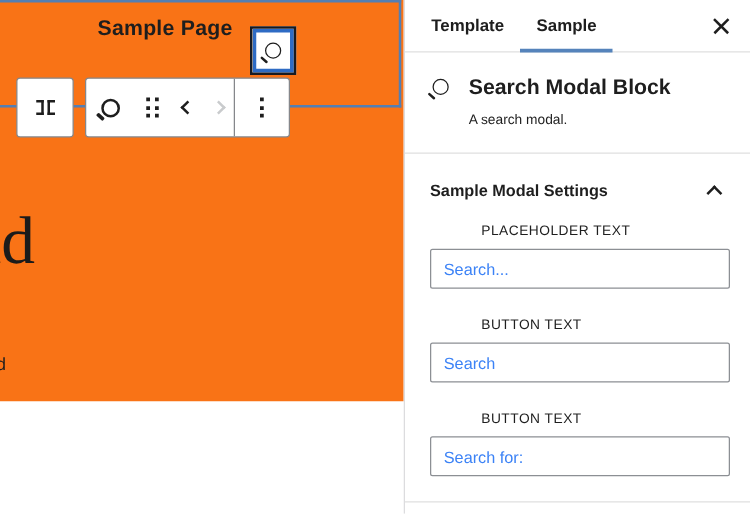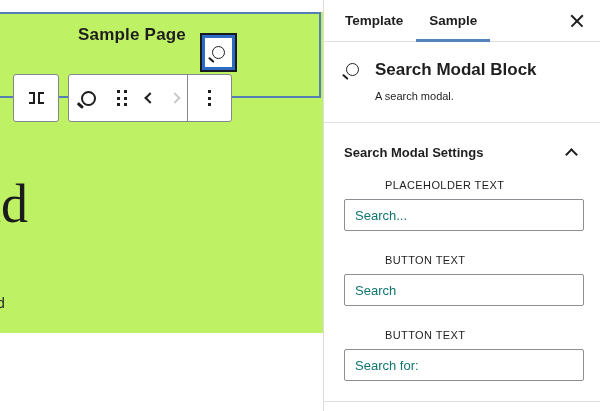--- a/index.html
+++ b/index.html
@@ -1,21 +1,21 @@
 <!DOCTYPE html>
 <html><head>
 <meta charset="utf-8">
 <style>
   html,body{margin:0;padding:0;}
   body{
     width:600px;height:411px;position:relative;overflow:hidden;
     font-family:"Liberation Sans",sans-serif;background:#fff;color:#1e1e1e;
   }
   
-  .canvas{position:absolute;left:0;top:12px;width:323px;height:321px;background:#bef264;overflow:hidden;}
+  .canvas{position:absolute;left:0;top:0;width:323px;height:321px;background:#f97316;overflow:hidden;}
   .sel-line{position:absolute;background:#537fb4;}
   .sel-top{left:0;top:0;width:321px;height:2px;}
   .sel-bottom{left:0;top:84px;width:321px;height:2px;}
   .sel-right{left:319px;top:0;width:2px;height:86px;}
   .page-title{position:absolute;left:78px;top:13px;font-size:17px;font-weight:bold;letter-spacing:.2px;color:#1e1e1e;}
   .search-modal-btn{
     position:absolute;left:200px;top:21px;width:37px;height:39px;box-sizing:border-box;
     background:#fff;border:2px solid #181a21;box-shadow:inset 0 0 0 3px #2e6bc4;
     display:flex;align-items:center;justify-content:center;cursor:pointer;
   }
@@ -62,21 +62,21 @@
   .card-desc{font-size:11px;line-height:16px;margin-top:10px;color:#1e1e1e;}
   .settings{padding:22px 16px 20px 20px;border-bottom:1px solid #e0e0e0;}
   .settings-header{display:flex;align-items:center;justify-content:space-between;margin-bottom:19px;cursor:pointer;}
   .settings-title{font-size:13px;font-weight:bold;}
   .chev-up{width:9px;height:9px;border-top:2px solid #1e1e1e;border-right:2px solid #1e1e1e;transform:rotate(-45deg);margin:4px 8px 0 0;box-sizing:border-box;}
   .field{margin-bottom:23px;}
   .field:last-child{margin-bottom:0;}
   .field-label{display:block;font-size:11px;font-weight:500;letter-spacing:.4px;margin-bottom:8px;color:#1e1e1e;margin-left:41px;}
   .field-input{
     width:100%;height:32px;box-sizing:border-box;border:1px solid #8c8f94;border-radius:2px;
-    padding:0 10px;font-size:13px;color:#0f766e;background:#fff;font-family:"Liberation Sans",sans-serif;
+    padding:0 10px;font-size:13px;color:#3b82f6;background:#fff;font-family:"Liberation Sans",sans-serif;
   }
 </style>
 </head>
 <body>
 
 <div class="canvas">
   <div class="sel-line sel-top"></div>
   <div class="sel-line sel-bottom"></div>
   <div class="sel-line sel-right"></div>
 
@@ -136,21 +136,21 @@
   <div class="block-card">
     <span class="mag card-icon"></span>
     <div>
       <div class="card-title">Search Modal Block</div>
       <div class="card-desc">A search modal.</div>
     </div>
   </div>
 
   <div class="settings">
     <div class="settings-header">
-      <span class="settings-title">Search Modal Settings</span>
+      <span class="settings-title">Sample Modal Settings</span>
       <span class="chev-up"></span>
     </div>
 
     <div class="field">
       <label class="field-label">PLACEHOLDER TEXT</label>
       <input class="field-input" type="text" value="Search..." style="">
     </div>
 
     <div class="field">
       <label class="field-label">BUTTON TEXT</label>

